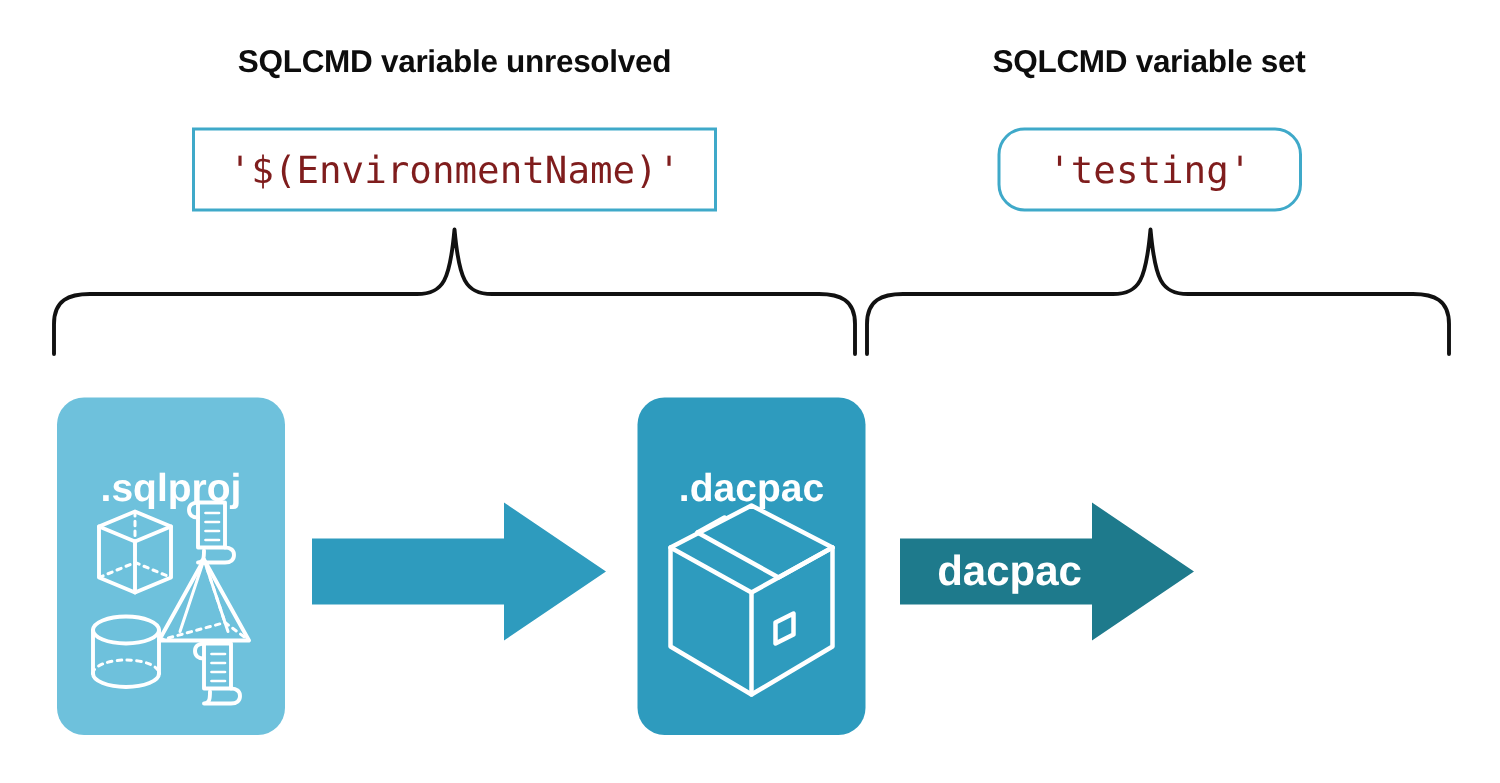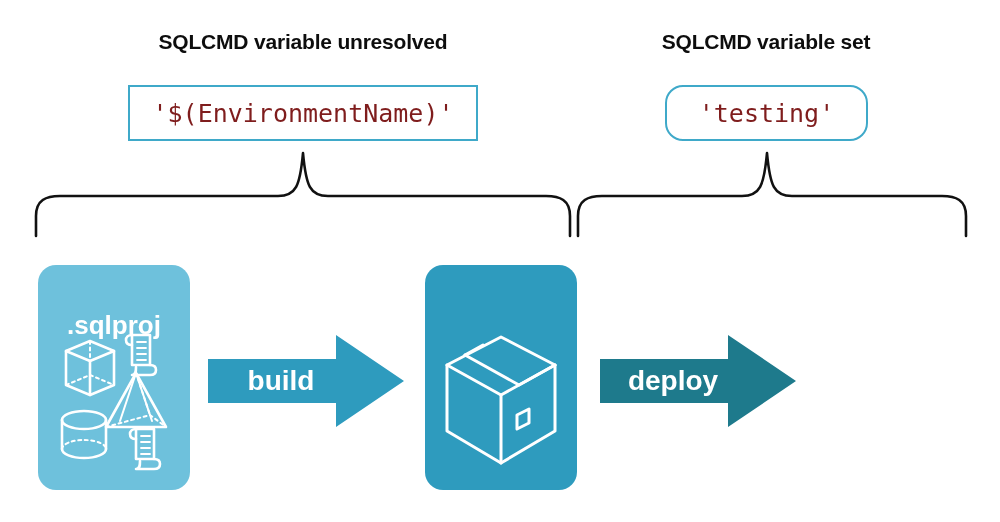--- a/index.html
+++ b/index.html
@@ -188,40 +188,40 @@
           <path d="M 11 13 L 20 13 M 11 19 L 20 19 M 11 25 L 20 25 M 11 31 L 20 31" stroke-width="1.8"></path>
         </g>
       </g>
     </svg>
   </div>
 
   <div class="arrow" id="arrow-build">
     <svg viewBox="0 0 196 96" width="196" height="96">
       <path d="M 0 26 L 128 26 L 128 2 L 196 48 L 128 94 L 128 70 L 0 70 Z" fill="#2E9BBE"></path>
     </svg>
-    <div class="arrow-label">build</div>
   </div>
 
   <div class="artifact" id="artifact-dacpac">
+    <div class="artifact-label">.dacpac</div>
     <svg class="artifact-art" viewBox="0 0 152 168">
       <g fill="none" stroke="#ffffff" stroke-width="3" stroke-linecap="round" stroke-linejoin="round">
 
         <path d="M 22 48 L 76 20 L 130 48 L 130 114 L 76 146 L 22 114 Z"></path>
         <path d="M 22 48 L 76 78 L 130 48"></path>
         <path d="M 76 78 L 76 146"></path>
 
         <path d="M 40 38 L 94 68 L 130 48"></path>
         <path d="M 40 38 L 58 28"></path>
 
         <path d="M 92 98 L 104 92 L 104 106 L 92 112 Z"></path>
       </g>
     </svg>
   </div>
 
   <div class="arrow" id="arrow-deploy">
     <svg viewBox="0 0 196 96" width="196" height="96">
       <path d="M 0 26 L 128 26 L 128 2 L 196 48 L 128 94 L 128 70 L 0 70 Z" fill="#1E7A8C"></path>
     </svg>
-    <div class="arrow-label">deploy</div>
+    <div class="arrow-label">dacpac</div>
   </div>
 
 
 </div>
 
 </body></html>

